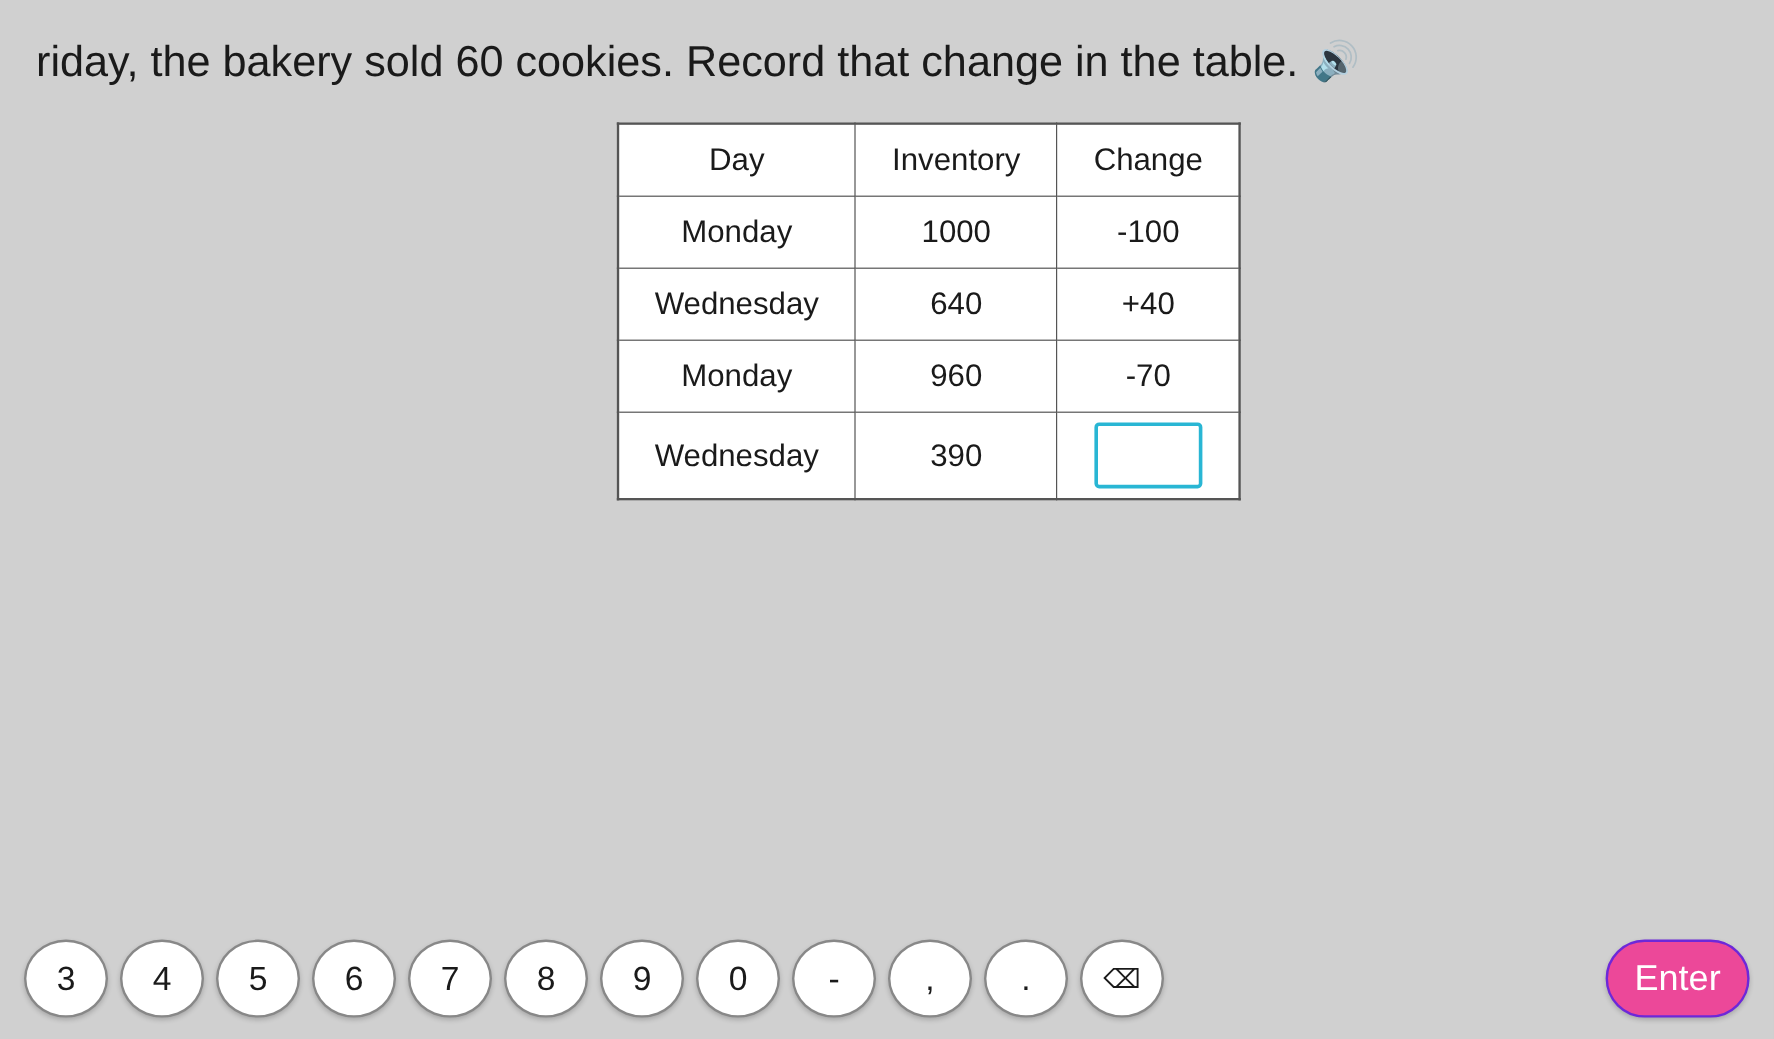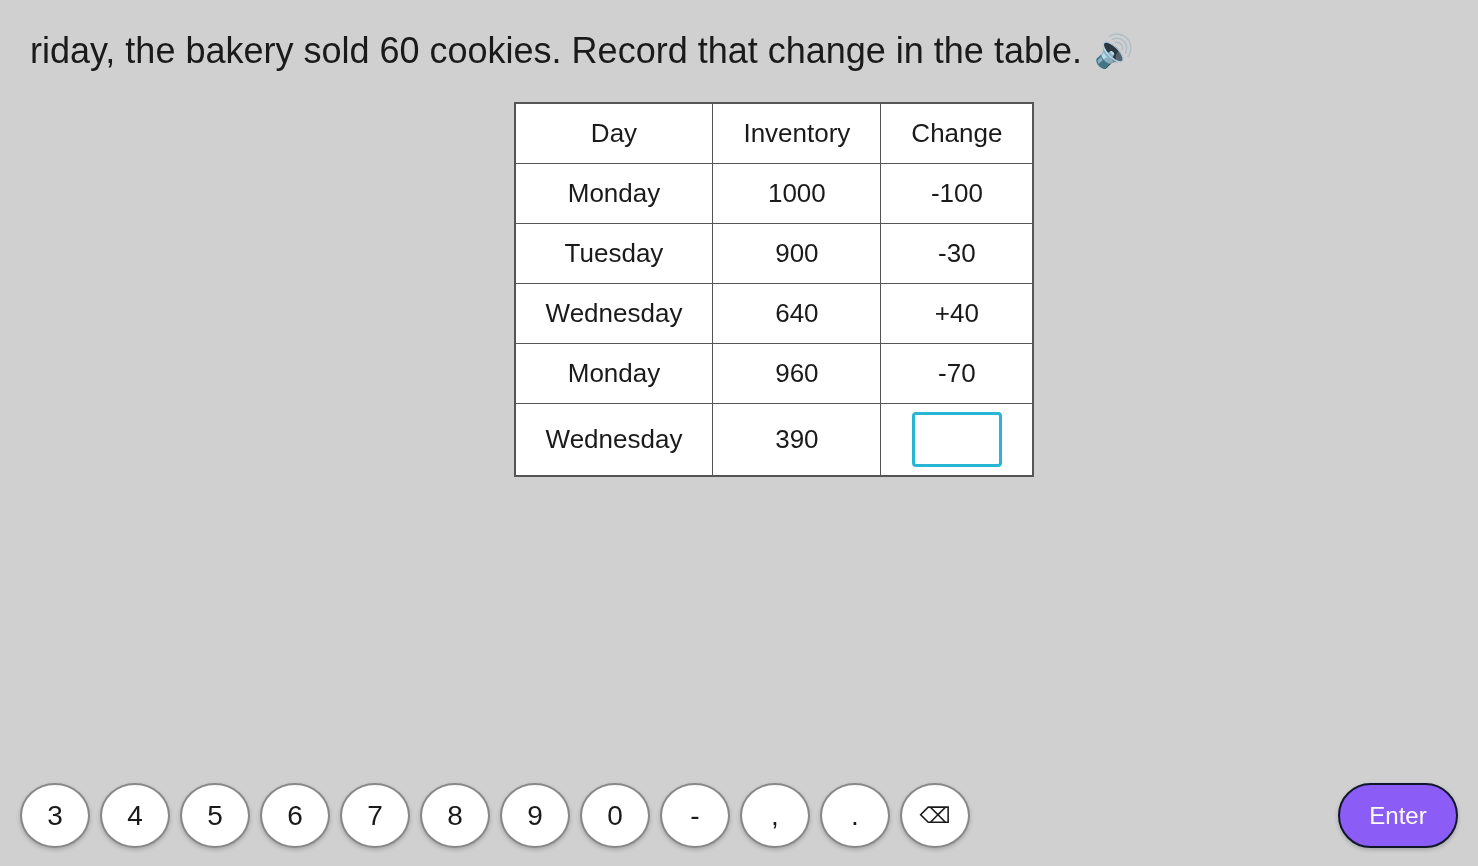--- a/index.html
+++ b/index.html
@@ -101,23 +101,23 @@
       display: flex;
       align-items: center;
       justify-content: center;
       box-shadow: 0 2px 4px rgba(0,0,0,0.2);
     }
 
     .enter-btn {
       width: 120px;
       height: 65px;
       border-radius: 35px;
-      border: 2px solid #0f172a;
-      background: #8b5cf6;
-      font-size: 24px;
+      border: 2px solid #6d28d9;
+      background: #ec4899;
+      font-size: 30px;
       color: white;
       cursor: pointer;
       display: flex;
       align-items: center;
       justify-content: center;
       box-shadow: 0 2px 4px rgba(0,0,0,0.2);
       margin-left: auto;
     }
 
     .backspace-btn {
@@ -151,25 +151,20 @@
           <th>Day</th>
           <th>Inventory</th>
           <th>Change</th>
         </tr>
       </thead>
       <tbody>
         <tr>
           <td>Monday</td>
           <td>1000</td>
           <td>-100</td>
-        </tr>
-        <tr>
-          <td>Tuesday</td>
-          <td>900</td>
-          <td>-30</td>
         </tr>
         <tr>
           <td>Wednesday</td>
           <td>640</td>
           <td>+40</td>
         </tr>
         <tr>
           <td>Monday</td>
           <td>960</td>
           <td>-70</td>

